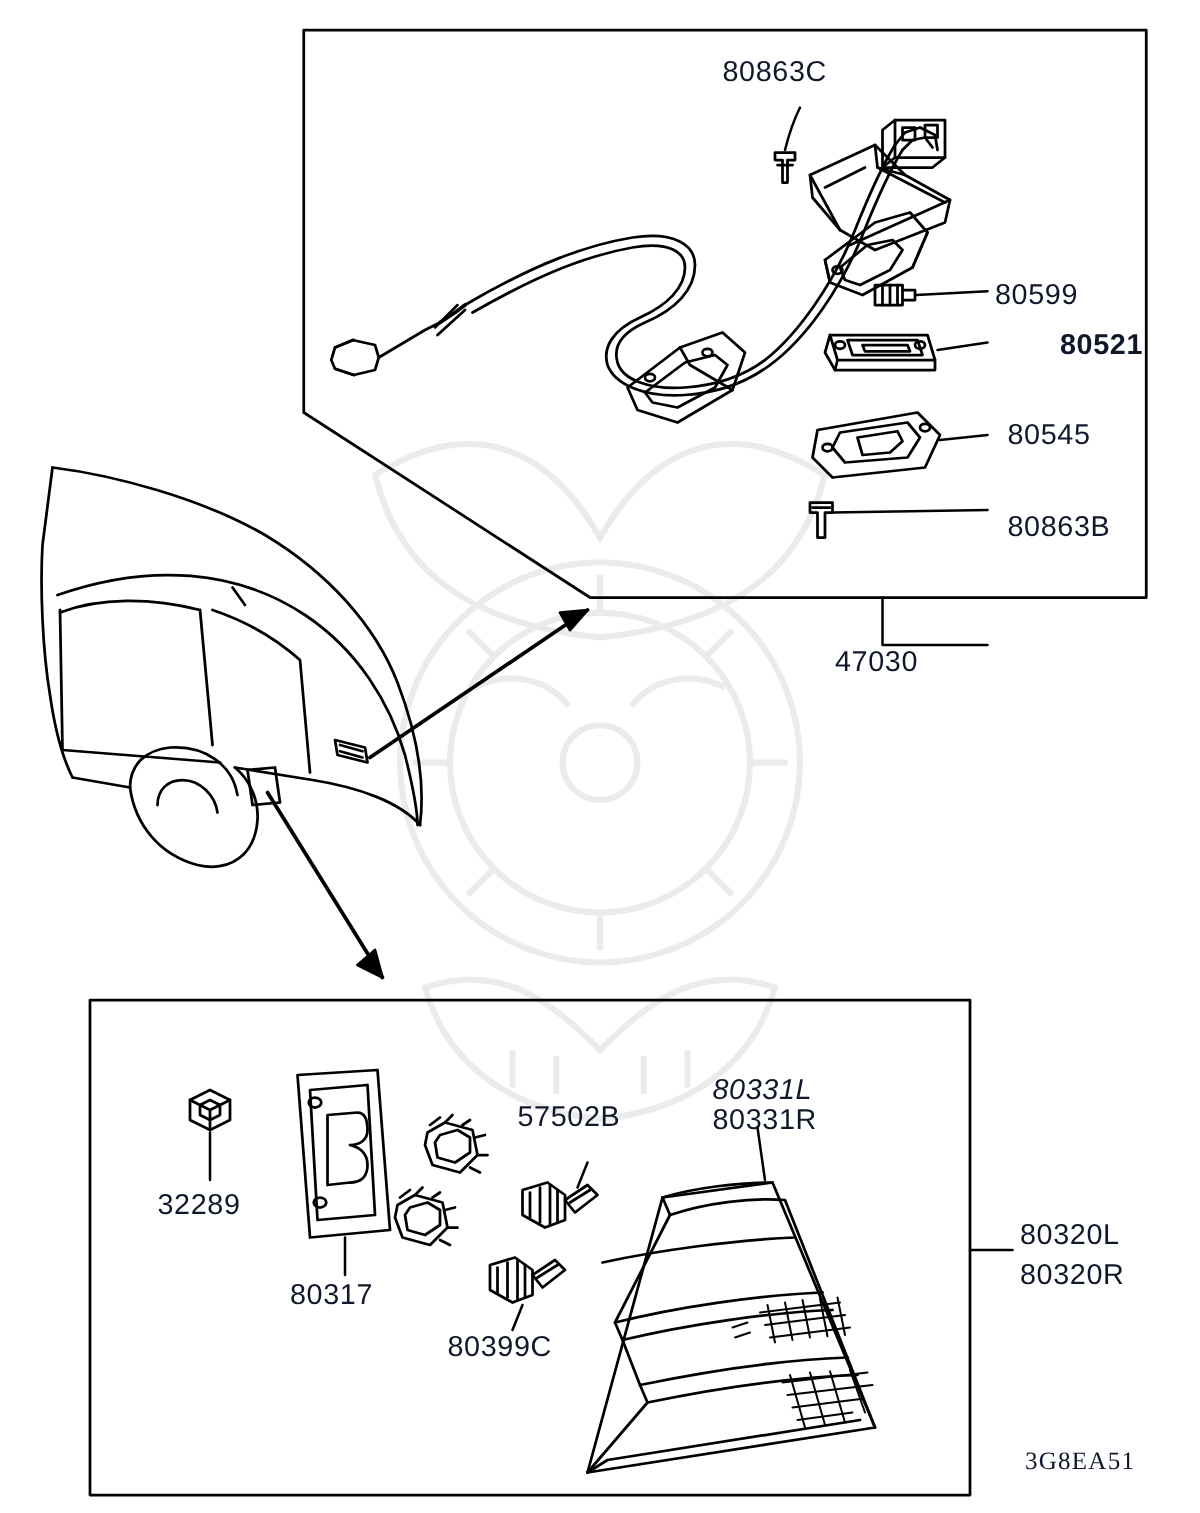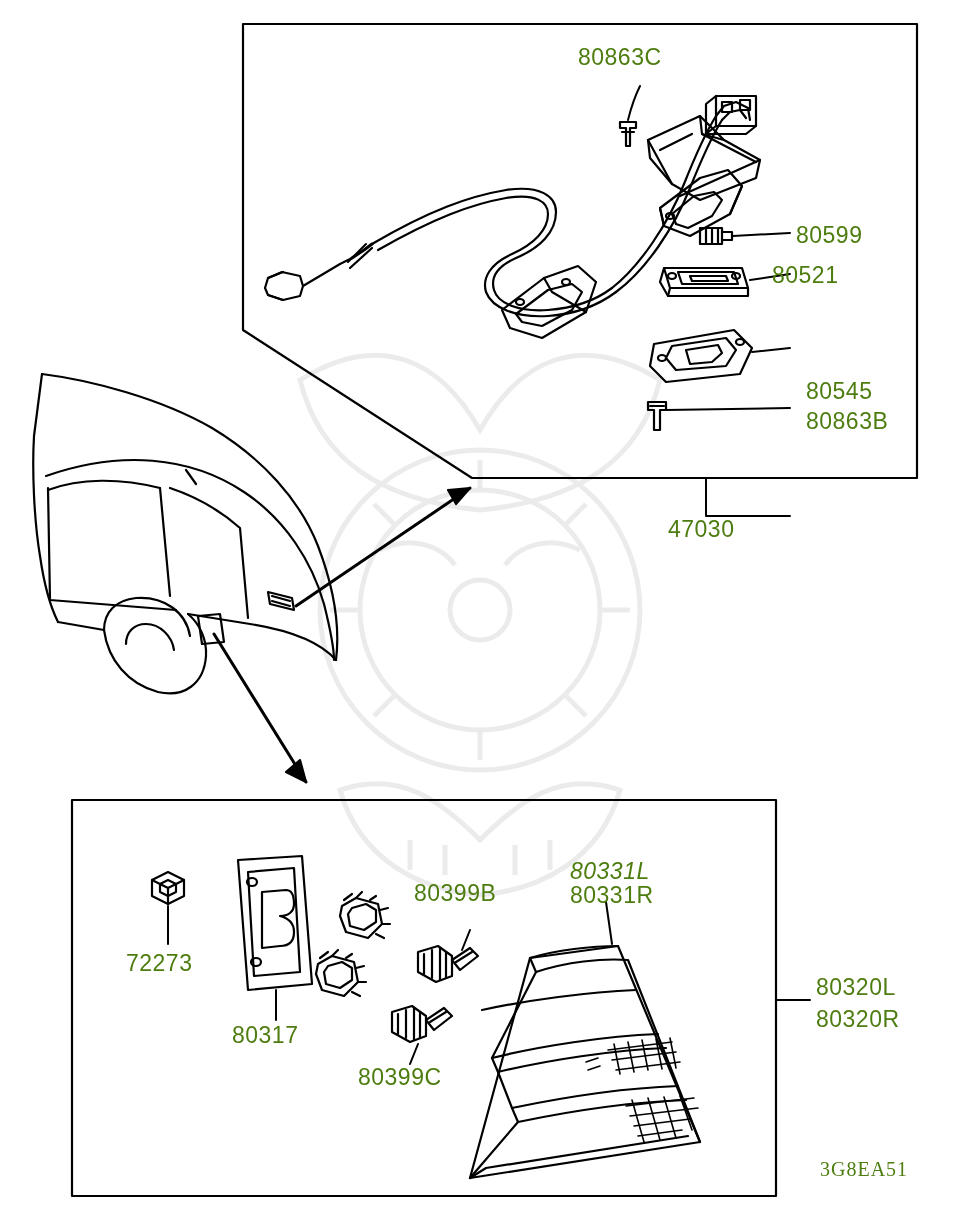--- a/index.html
+++ b/index.html
@@ -25,21 +25,21 @@
     position: absolute;
     left: 0;
     top: 0;
     width: 960px;
     height: 1210px;
   }
   .label {
     position: absolute;
     font-family: "Liberation Sans", sans-serif;
     font-size: 23px;
-    color: #4d7c0f;
+    color: #0f172a;
     white-space: pre;
     letter-spacing: 0.5px;
   }
   .label.small {
     font-size: 20px;
     letter-spacing: 1px;
     font-family: Liberation Serif, serif;
   }
   .wm {
     position: absolute;
@@ -256,28 +256,28 @@
           <path d="M586 1062 L598 1058 M588 1070 L600 1066"></path>
         </g>
       </g>
       <path d="M612 944 L606 902" stroke-width="2"></path>
 
     </g>
   </svg>
 
   <div class="label" style="left:578px; top:44px;">80863C</div>
   <div class="label" style="left:796px; top:222px;">80599</div>
-  <div class="label" style="left:772px; top:262px;">80521</div>
-  <div class="label" style="left:806px; top:334px;margin-top:44px;">80545</div>
+  <div class="label" style="left:848px; top:262px;font-weight:bold;">80521</div>
+  <div class="label" style="left:806px; top:334px;">80545</div>
   <div class="label" style="left:806px; top:396px;margin-top:12px;">80863B</div>
   <div class="label" style="left:668px; top:516px;">47030</div>
 
-  <div class="label" style="left:126px; top:950px;">72273</div>
+  <div class="label" style="left:126px; top:950px;">32289</div>
   <div class="label" style="left:232px; top:1022px;">80317</div>
-  <div class="label" style="left:414px; top:880px;">80399B</div>
+  <div class="label" style="left:414px; top:880px;">57502B</div>
   <div class="label" style="left:358px; top:1064px;">80399C</div>
   <div class="label" style="left:570px; top:858px;font-style:italic;">80331L</div>
   <div class="label" style="left:570px; top:882px;">80331R</div>
   <div class="label" style="left:816px; top:974px;">80320L</div>
   <div class="label" style="left:816px; top:1006px;">80320R</div>
 
   <div class="label small" style="left:820px; top:1158px;">3G8EA51</div>
 
 </div>
 

